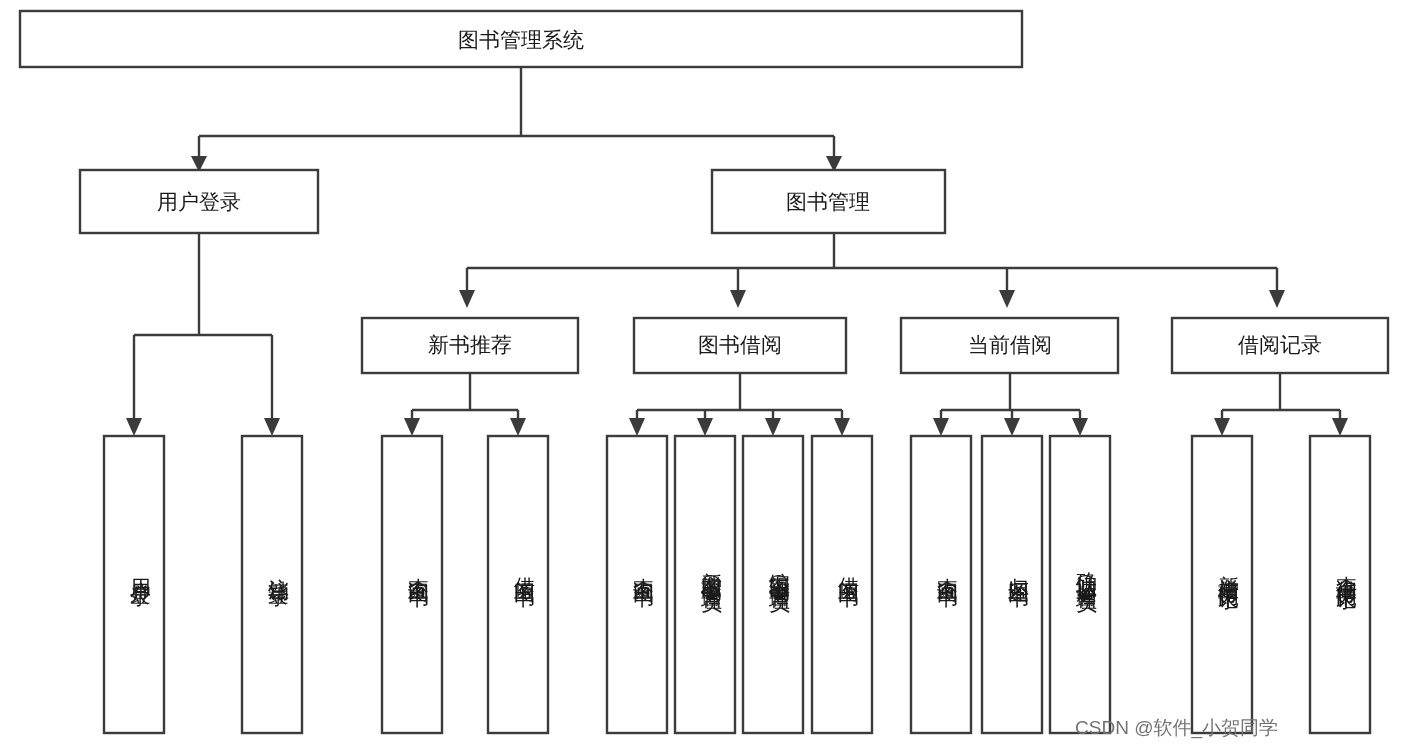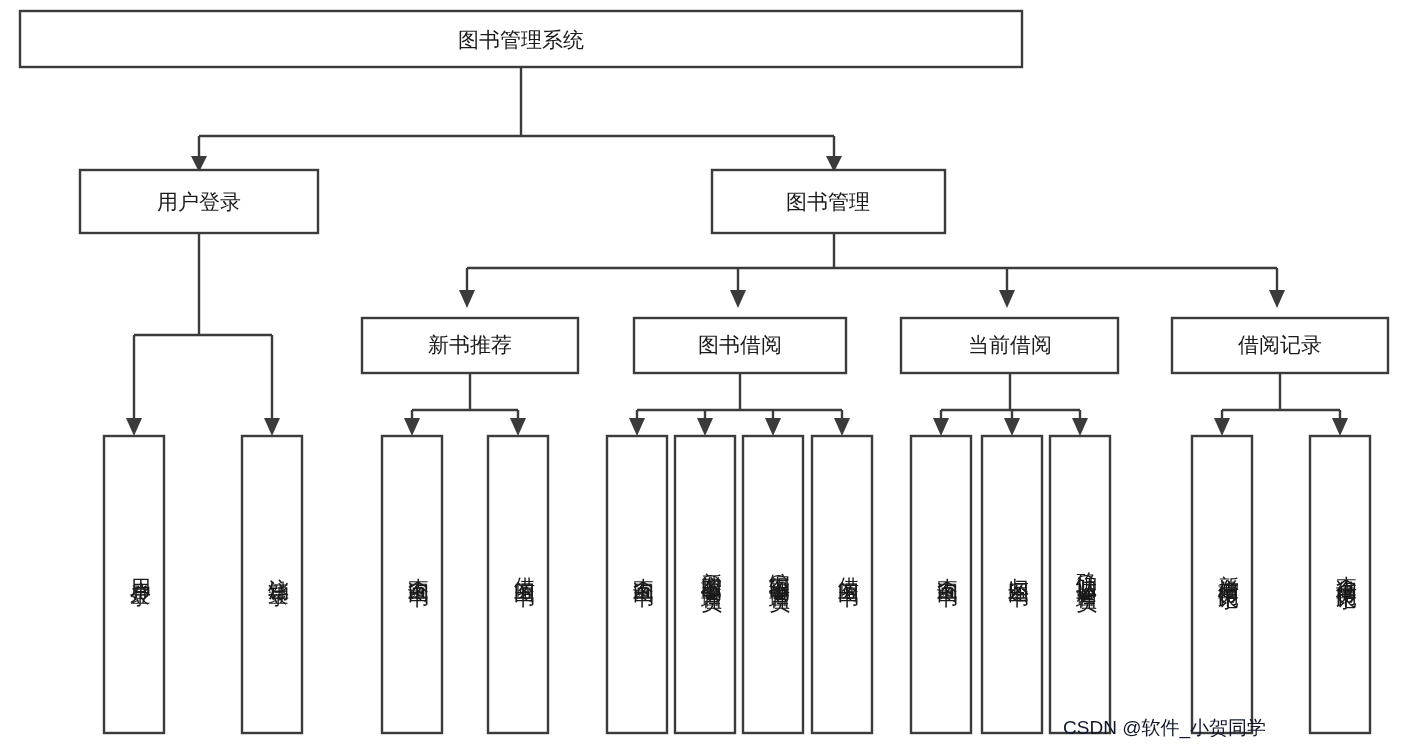--- a/index.html
+++ b/index.html
@@ -51,25 +51,25 @@
     font-family: "Liberation Sans", "DejaVu Sans", sans-serif;
     fill: #1a1a1a;
     font-size: 21px;
     text-anchor: middle;
     writing-mode: vertical-rl;
     glyph-orientation-vertical: 0;
     letter-spacing: 3px;
   }
   .watermark {
     position: absolute;
-    right: 14px;
+    right: 2px;
     bottom: 6px;
     font-family: "Liberation Sans", "DejaVu Sans", sans-serif;
     font-size: 19px;
-    color: #0f172a;
+    color: #737373;
     white-space: nowrap;
     user-select: none;
     pointer-events: none;
     text-align: right;
   }
 </style>
 </head>
 <body>
 
 <div id="diagram-root">

